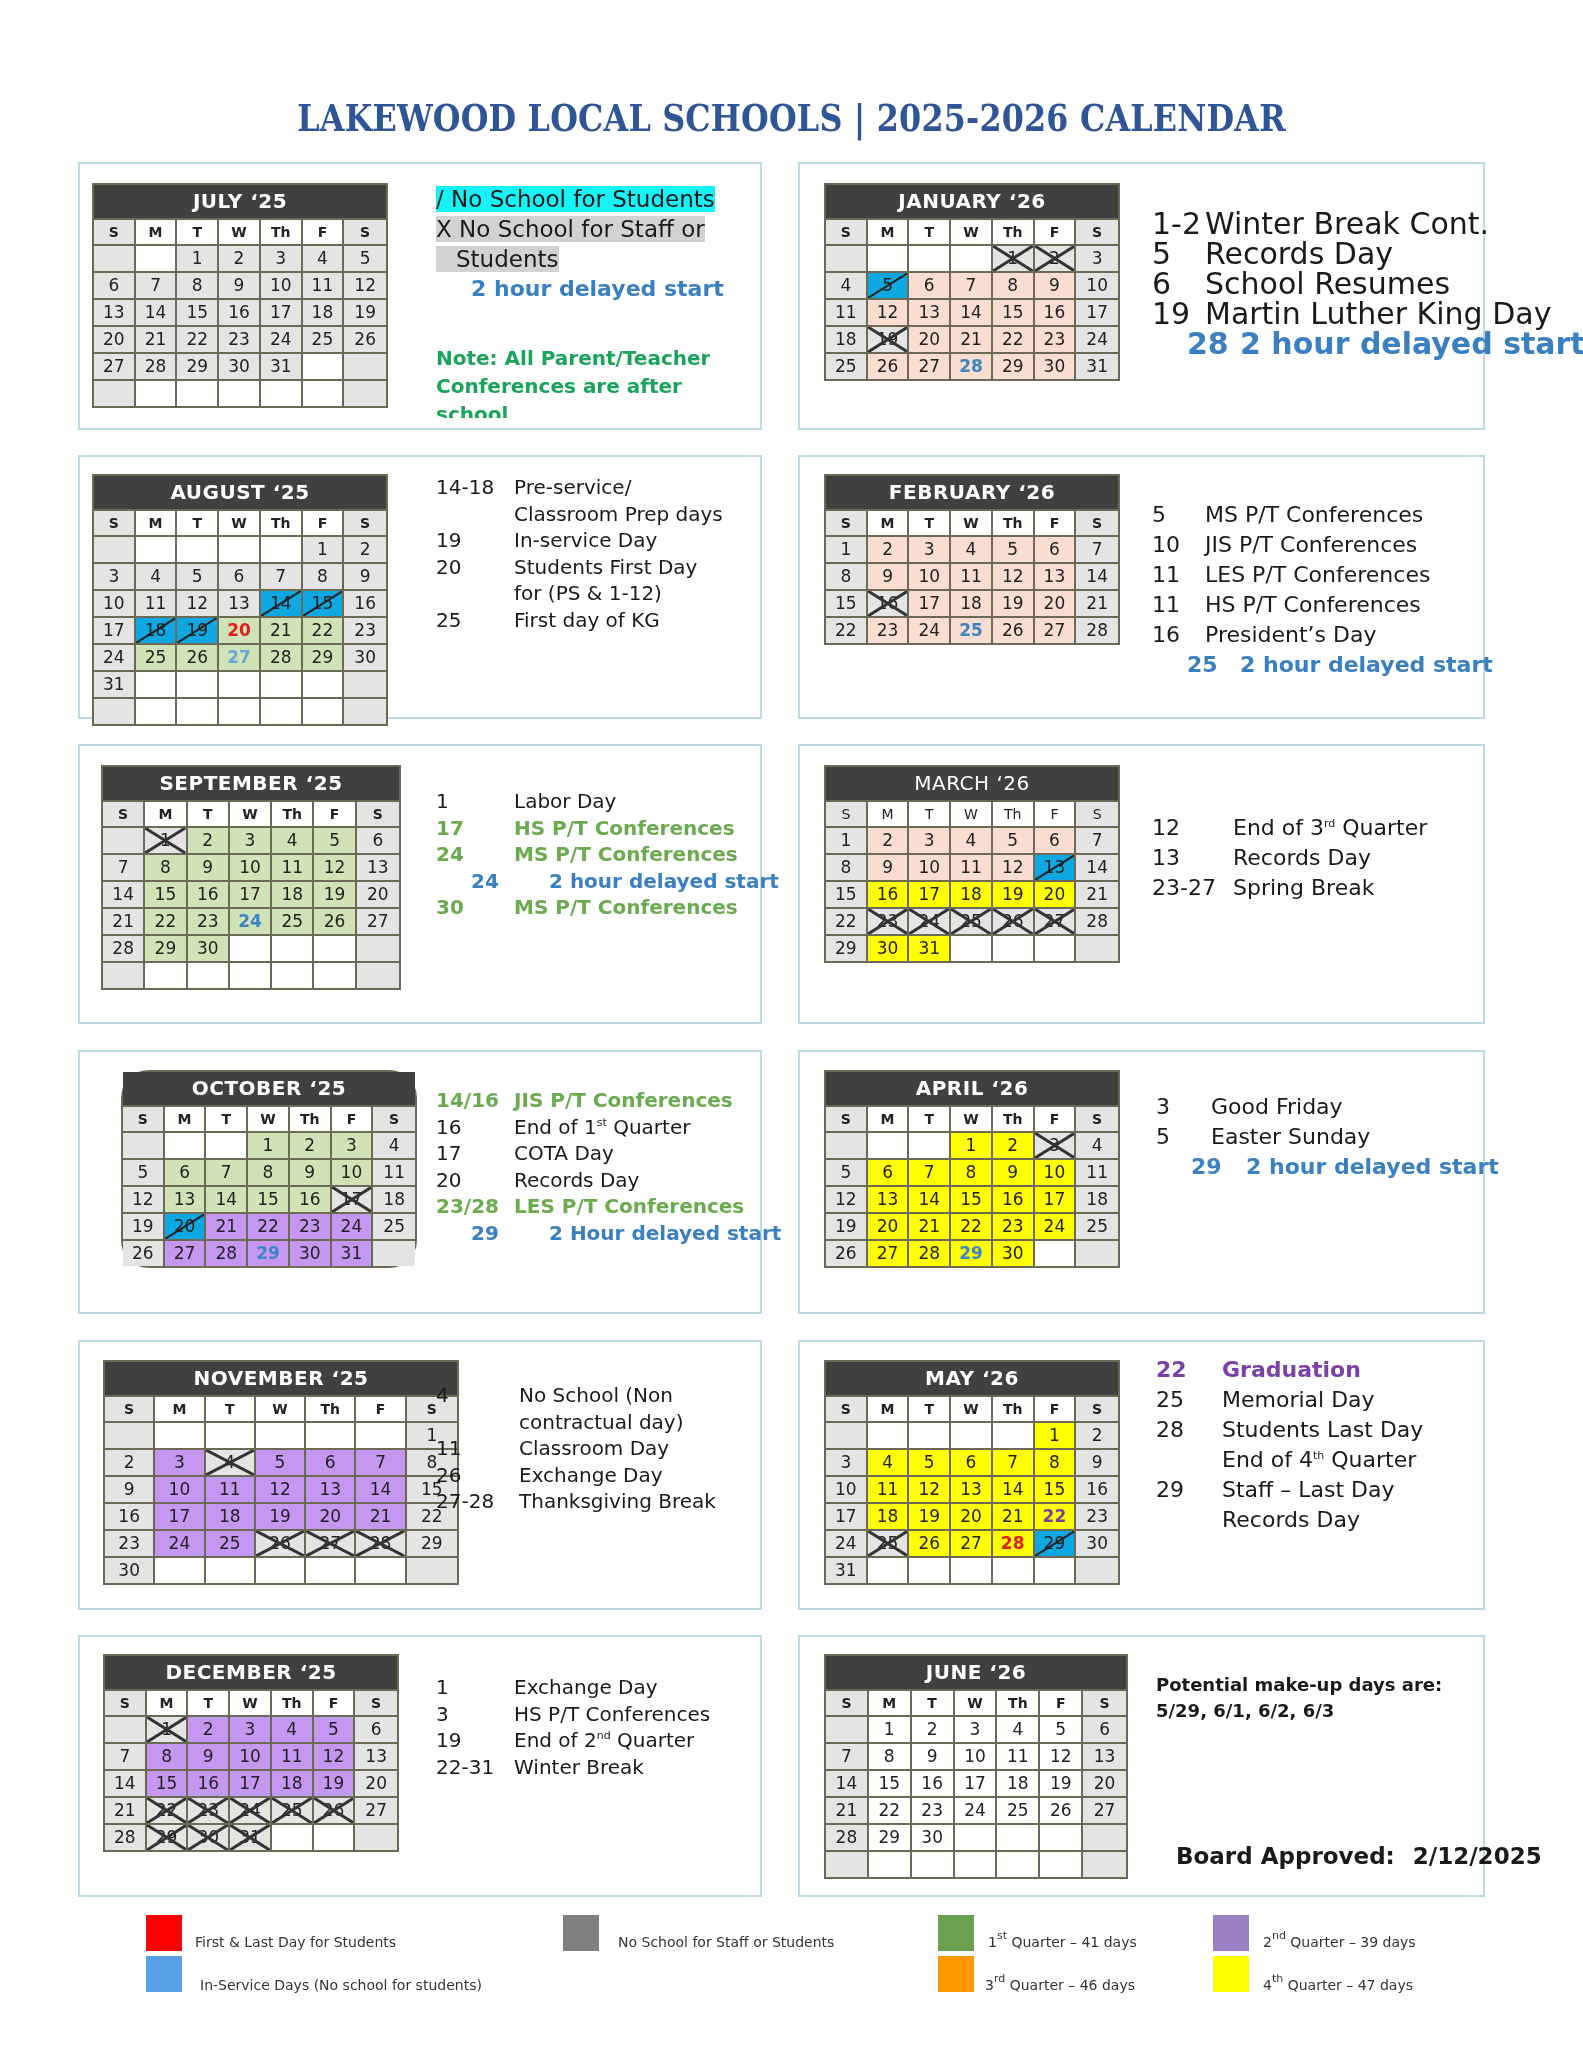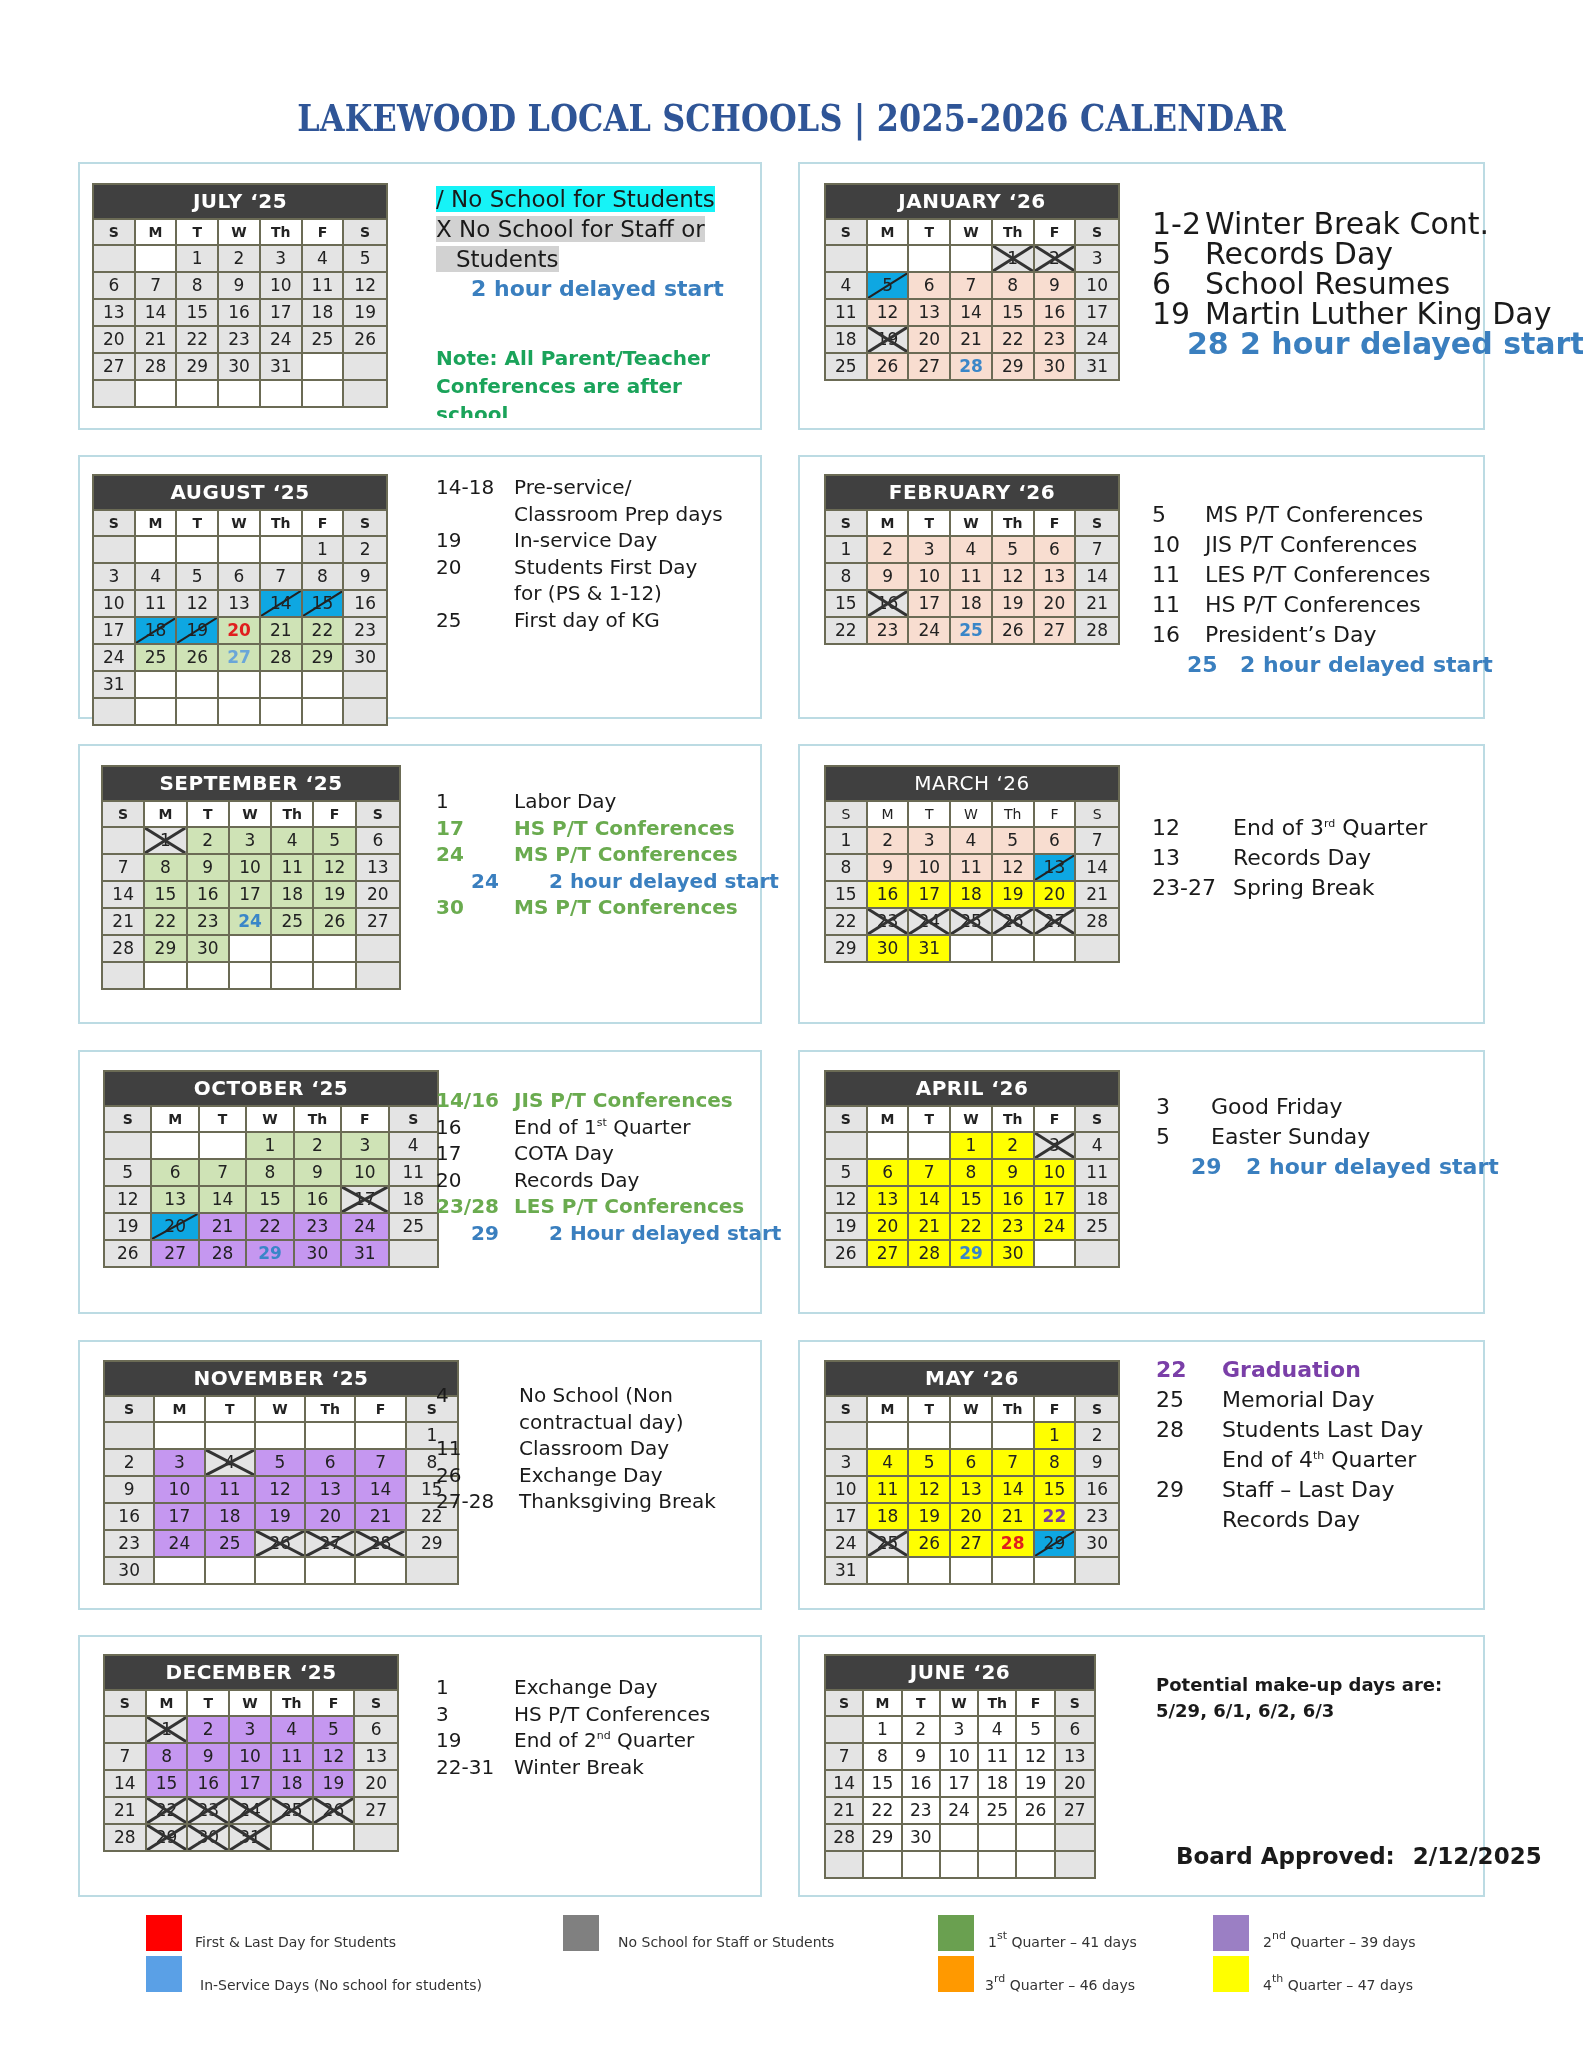--- a/index.html
+++ b/index.html
@@ -271,21 +271,21 @@
         <div class="cell gray"></div>
         <div class="cell gray"></div>
         <div class="cell"></div>
         <div class="cell"></div>
         <div class="cell"></div>
         <div class="cell"></div>
         <div class="cell"></div>
         <div class="cell gray"></div>
       </div>
     </div>
-    <div class="cal" style="left: 103px; top: 1070px; width: 336px;">
+    <div class="cal" style="left: 121px; top: 1070px; width: 296px; border-radius: 28px;">
       <div class="cal-head">OCTOBER ‘25</div>
       <div class="cal-grid">
         <div class="cell dow we">S</div>
         <div class="cell dow">M</div>
         <div class="cell dow">T</div>
         <div class="cell dow">W</div>
         <div class="cell dow">Th</div>
         <div class="cell dow">F</div>
         <div class="cell dow we">S</div>
         <div class="cell gray"></div>
@@ -795,21 +795,21 @@
         <div class="cell gray">30</div>
         <div class="cell gray">31</div>
         <div class="cell"></div>
         <div class="cell"></div>
         <div class="cell"></div>
         <div class="cell"></div>
         <div class="cell"></div>
         <div class="cell gray"></div>
       </div>
     </div>
-    <div class="cal" style="left: 824px; top: 1654px; width: 272px;">
+    <div class="cal" style="left: 824px; top: 1654px; width: 304px;">
       <div class="cal-head">JUNE ‘26</div>
       <div class="cal-grid">
         <div class="cell dow we">S</div>
         <div class="cell dow">M</div>
         <div class="cell dow">T</div>
         <div class="cell dow">W</div>
         <div class="cell dow">Th</div>
         <div class="cell dow">F</div>
         <div class="cell dow we">S</div>
         <div class="cell gray"></div>

